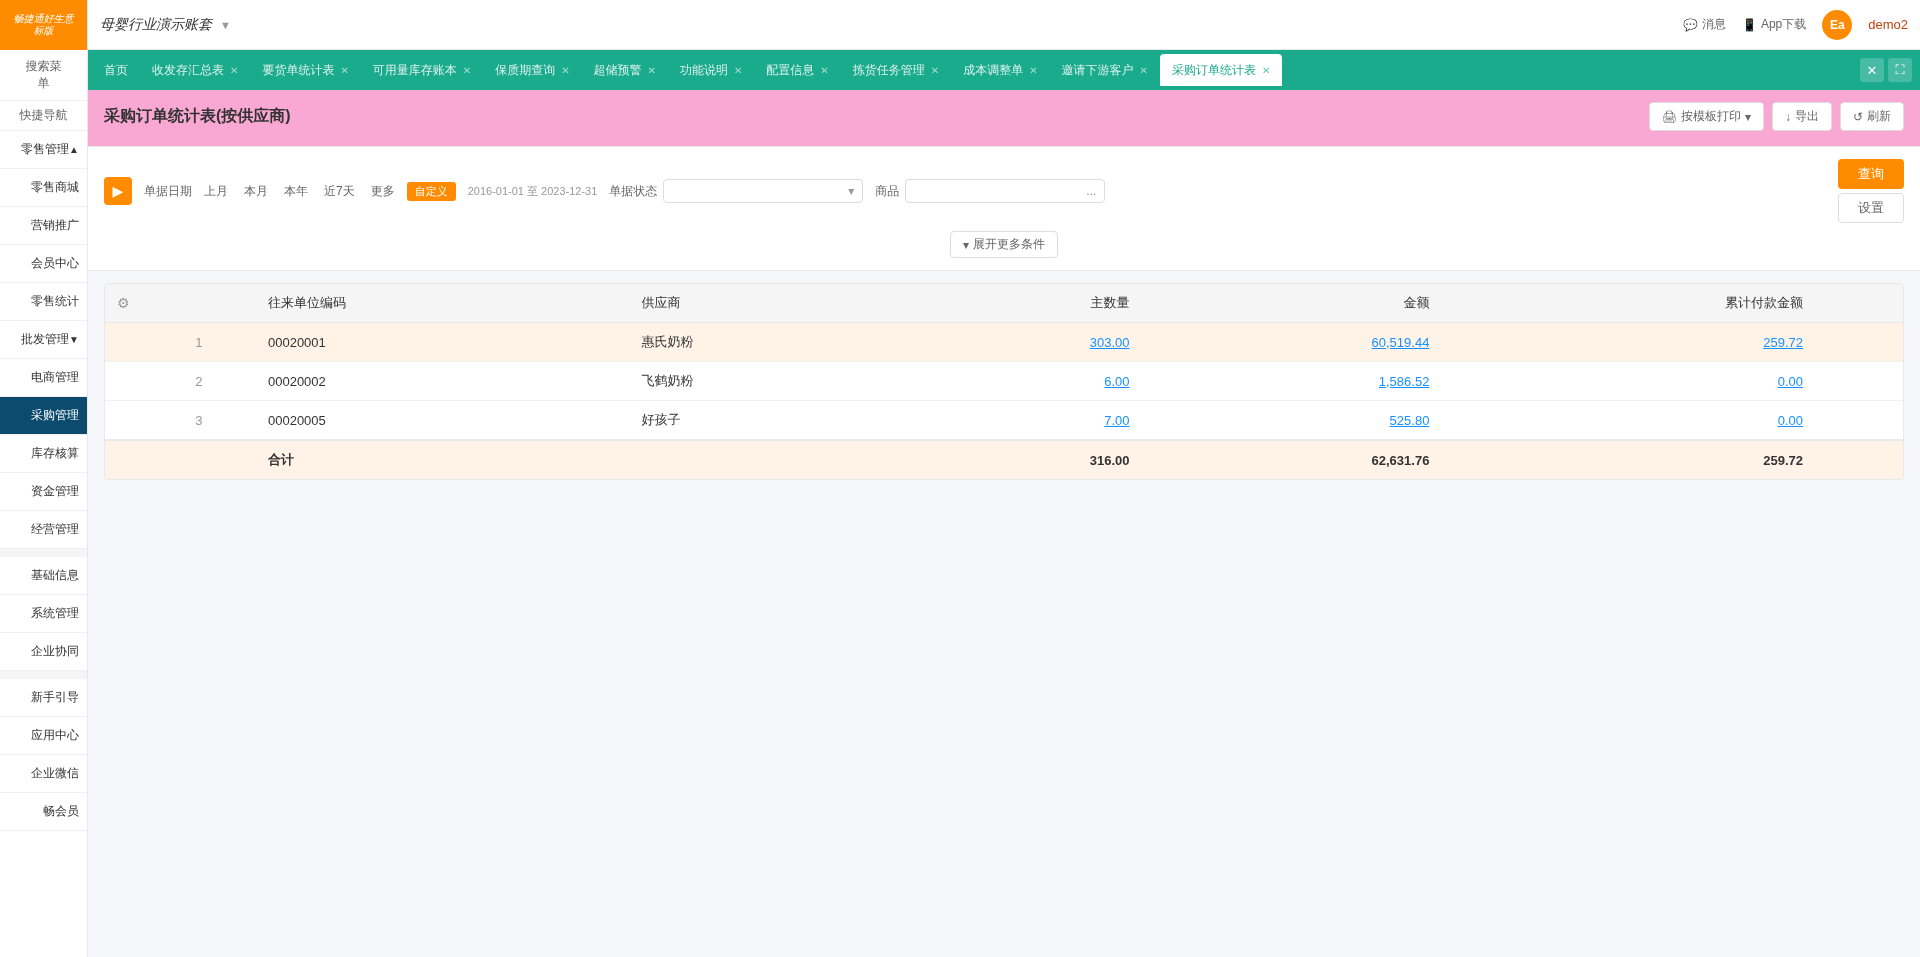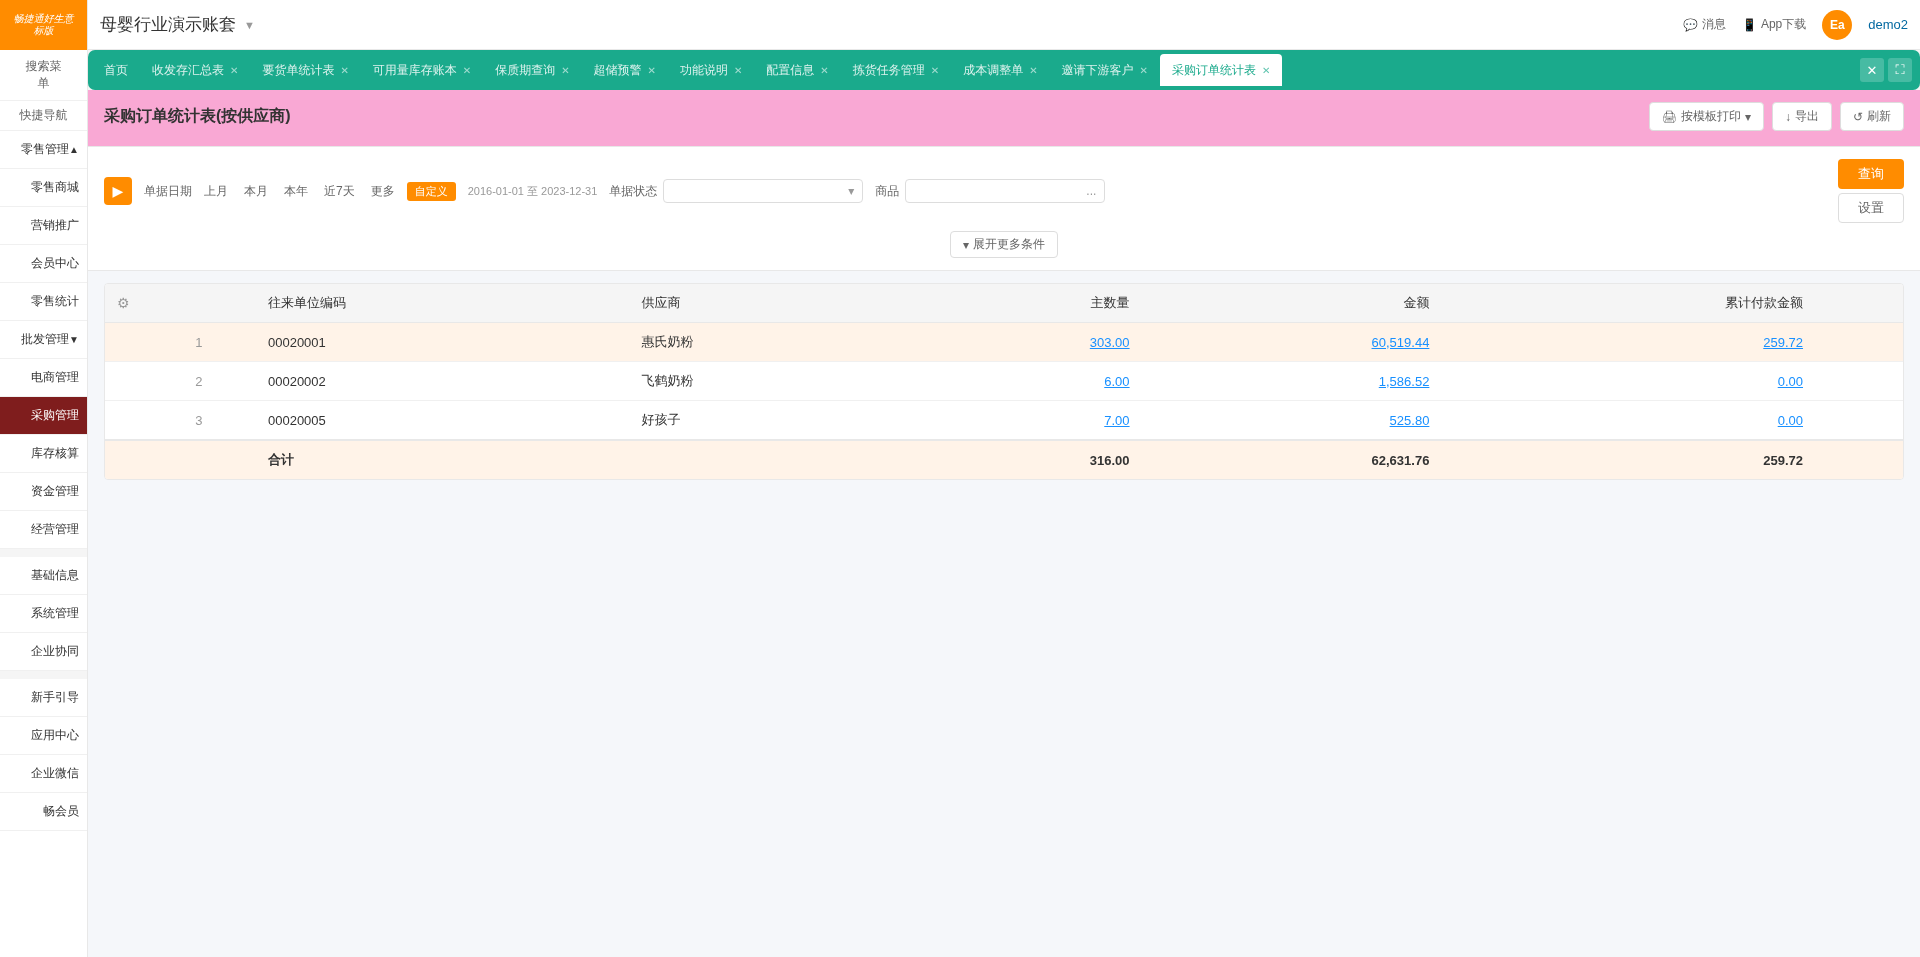--- a/index.html
+++ b/index.html
@@ -54,21 +54,21 @@
       font-size: 12px;
       color: #333;
       cursor: pointer;
       border-bottom: 1px solid #f0f0f0;
       display: flex;
       align-items: center;
       justify-content: flex-end;
       padding-left: 12px;
       padding-right: 8px;
     }
-    .sidebar-item.active { background: #7f1d1d; color: #fff; }
+    .sidebar-item.active { background: #0c4a6e; color: #fff; }
     .sidebar-item .arrow { font-size: 10px; color: inherit; }
     .sidebar-divider { height: 8px; background: #f5f5f5; }
 
     
     .main-area {
       flex: 1;
       display: flex;
       flex-direction: column;
       overflow: hidden;
     }
@@ -83,22 +83,23 @@
       padding: 0 12px;
       border-bottom: 1px solid #e8e8e8;
       flex-shrink: 0;
     }
     .top-header-left {
       display: flex;
       align-items: center;
       gap: 8px;
     }
     .dropdown-label {
-      font-size: 17px;
+      font-size: 14px;
       color: #333;
+      font-style: italic;
     }
     .dropdown-arrow { color: #999; font-size: 11px; }
     .top-header-right {
       display: flex;
       align-items: center;
       gap: 16px;
     }
     .header-icon-btn {
       display: flex;
       align-items: center;
@@ -108,32 +109,31 @@
       cursor: pointer;
     }
     .avatar {
       width: 30px; height: 30px;
       border-radius: 50%;
       background: #ff8c00;
       display: flex; align-items: center; justify-content: center;
       color: #fff; font-size: 12px; font-weight: bold;
       cursor: pointer;
     }
-    .username { font-size: 13px; color: #0369a1; cursor: pointer; }
+    .username { font-size: 13px; color: #c2410c; cursor: pointer; }
 
     
     .tab-bar {
       background: #1aaa8c;
       display: flex;
       align-items: center;
       height: 40px;
       overflow-x: auto;
       flex-shrink: 0;
       padding: 4px 4px;
-      border-radius: 7px;
     }
     .tab-bar::-webkit-scrollbar { height: 3px; }
     .tab-item {
       display: flex;
       align-items: center;
       gap: 4px;
       padding: 0 12px;
       height: 32px;
       color: rgba(255,255,255,0.85);
       font-size: 12px;

